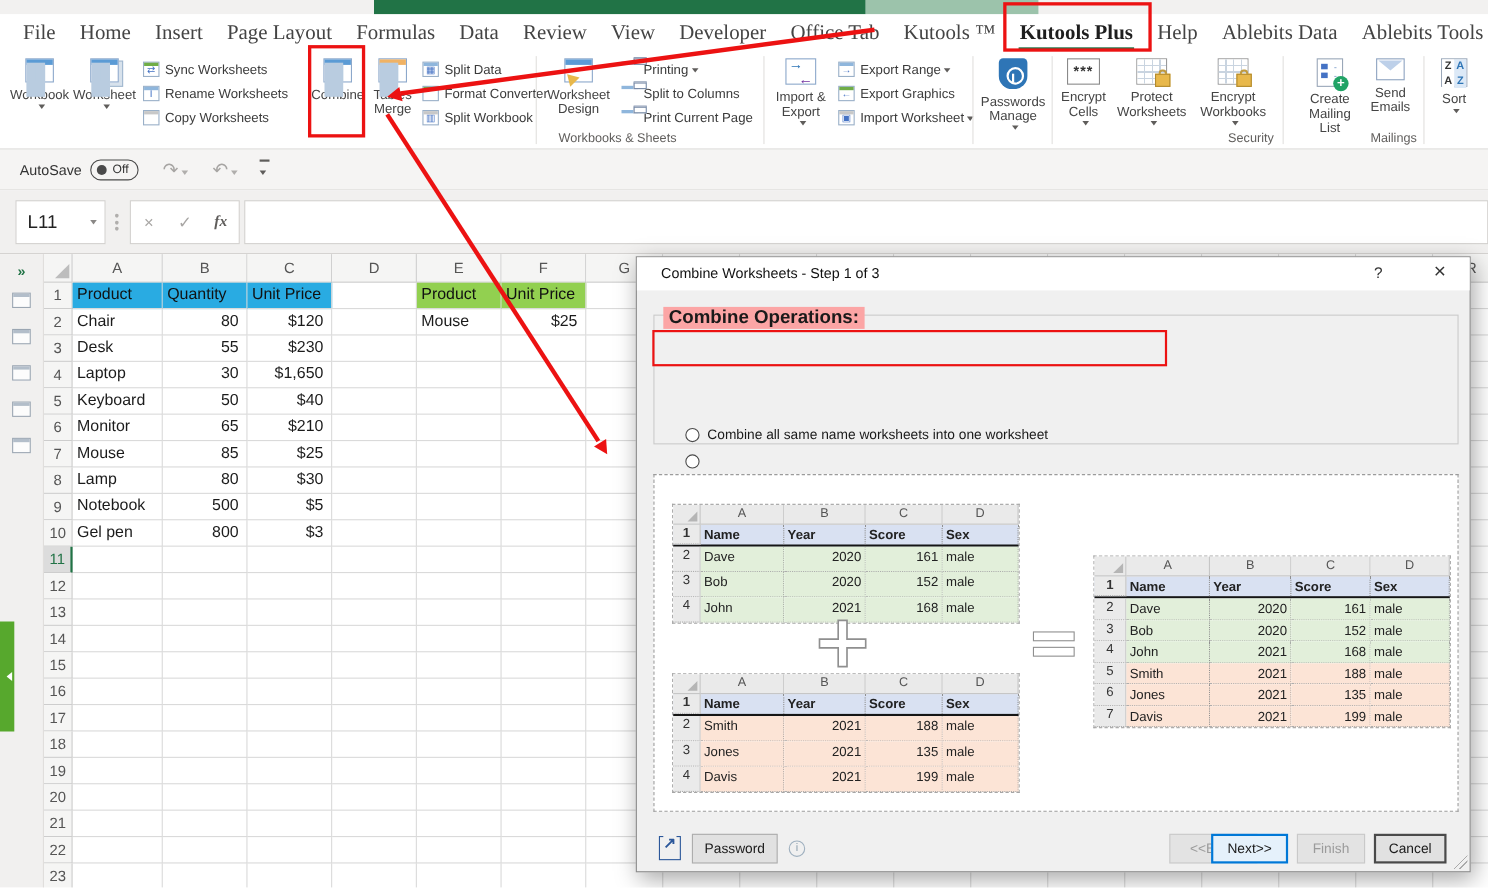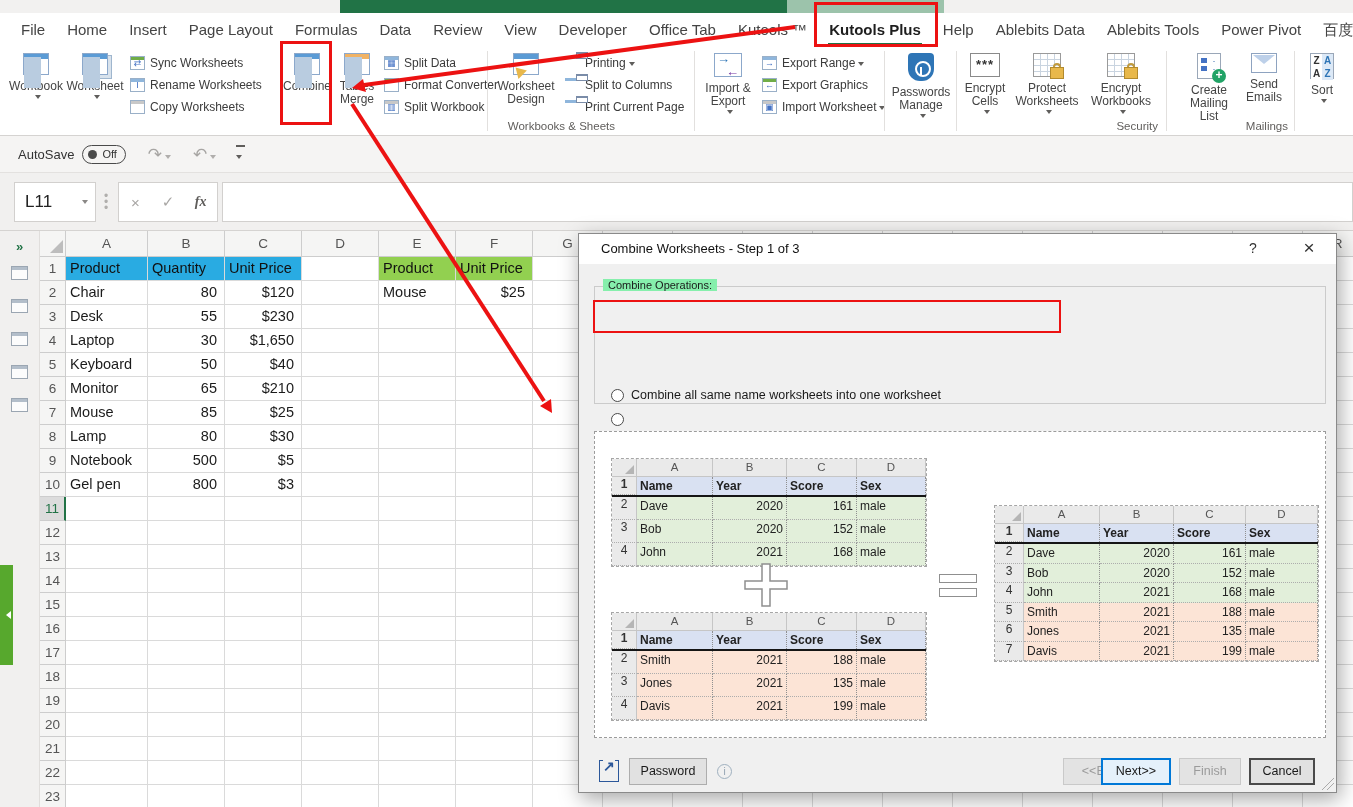--- a/index.html
+++ b/index.html
@@ -9,21 +9,21 @@
     font-family:"Liberation Sans", sans-serif; color:#333; background:#fff;
     -webkit-font-smoothing:antialiased;
   }
   
   .title-strip { position:absolute; top:0; left:0; width:1353px; height:13px; background:#F2F1F0; }
   .title-strip .dark  { position:absolute; left:340px; top:0; width:447px; height:13px; background:#21734B; background:#217346; }
   .title-strip .light { position:absolute; left:787px; top:0; width:157px; height:13px; background:#9CC3AB; }
   
   .tabs-row { position:absolute; top:13px; left:0; width:1353px; height:34px; background:#fff; display:flex; align-items:stretch; padding-left:10px; }
   .tabs-row [data-repeat] { display:flex; }
-  .tab { padding:0 11px; font-size:15px; color:#444; line-height:33px; white-space:nowrap; }
+  .tab { padding:0 11px; font-size:19px; color:#444; line-height:33px; white-space:nowrap;font-family:Liberation Serif, serif; }
   .tab.active { color:#1e1e1e; font-weight:bold; position:relative; }
   .tab.active .underline { position:absolute; left:10px; right:10px; bottom:1px; height:3px; background:#217346; }
   .tab.active .red-frame { position:absolute; left:-4px; right:-6px; top:-11px; bottom:0px; border:3px solid #EC1212; z-index:60; }
   
   .ribbon { position:absolute; top:47px; left:0; width:1353px; height:89px; background:#fff; border-bottom:1px solid #D5D3D1; }
   .rb-divider { position:absolute; top:4px; height:80px; width:1px; background:#E2E0DE; }
   .group-label { position:absolute; top:73px; height:14px; font-size:11.5px; color:#605E5C; text-align:right; }
   .big-btn { position:absolute; top:3px; height:78px; display:flex; flex-direction:column; align-items:center; font-size:12px; color:#444; text-align:center; line-height:13px; cursor:default; }
   .big-btn .ic { margin-top:3px; margin-bottom:5px; }
   .sm-stack { position:absolute; top:5px; }
@@ -109,25 +109,25 @@
   .cb,.cc,.cf { text-align:right; padding-right:7px; }
   .srow:first-of-type .ca, .srow:first-of-type .cb, .srow:first-of-type .cc { background:#29ABE2; text-align:left; color:#111; }
   .srow:first-of-type .ce, .srow:first-of-type .cf { background:#92D050; text-align:left; color:#111; }
   
   .dialog { position:absolute; left:578px; top:233px; width:759px; height:560px; background:#F0F0F0; border:1px solid #8A8A8A; box-shadow:3px 6px 20px rgba(0,0,0,.35); z-index:30; font-size:12.5px; color:#1a1a1a; }
   .dtitle { position:absolute; top:0; left:0; right:0; height:30px; background:#fff; }
   .dtitle .txt { position:absolute; left:22px; top:7px; font-size:13px; color:#111; }
   .dtitle .help { position:absolute; right:72px; top:6px; font-size:14px; color:#333; width:22px; text-align:center; }
   .dtitle .close { position:absolute; right:14px; top:3px; font-size:19px; color:#333; width:26px; text-align:center; }
   .gbox { position:absolute; left:15px; top:52px; width:732px; height:118px; border:1px solid #CBCBCB; }
-  .gbox .glabel { position:absolute; left:8px; top:-8px; background:#86efac; padding:0 5px; font-size:11px; }
+  .gbox .glabel { position:absolute; left:8px; top:-8px; background:#fca5a5; padding:0 5px; font-size:17px;font-weight:bold; }
   .opt { position:absolute; left:16px; display:flex; align-items:center; height:18px; }
   .radio { width:13px; height:13px; border:1px solid #4a4a4a; border-radius:50%; margin-right:7px; position:relative; background:#fff; flex:none; }
   .radio.sel::after { content:""; position:absolute; left:3px; top:3px; width:5px; height:5px; background:#222; border-radius:50%; }
-  .opt-rest { position:absolute; left:16px; top:96px;text-align:right; }
+  .opt-rest { position:absolute; left:28px; top:96px;text-align:right; }
   .opt-rest .ropt { display:flex; align-items:center; height:24px; }
   .ropt .radio { margin-right:7px; }
   .red-opt-box { position:absolute; left:14px; top:66px; width:468px; height:33px; border:2.5px solid #EC1212; z-index:5; }
   .preview { position:absolute; left:15px; top:197px; width:732px; height:307px; background:#fff; border:1px dashed #9B9B9B; }
   .pt { position:absolute; border:1px dashed #A6A6A6; background:#fff; font-size:12px; color:#222; }
   .pletters, .phdr, .prow { display:grid; }
   .t1 .pletters, .t1 .phdr, .t1 .prow, .t2 .pletters, .t2 .phdr, .t2 .prow { grid-template-columns:25px 76px 74px 70px 69px; }
   .tr .pletters, .tr .phdr, .tr .prow { grid-template-columns:29px 76px 74px 72px 72px; }
   .pletters { height:18px; }
   .phdr { height:20px; background:#D9E1F2; font-weight:bold; border-bottom:2px solid #151515; }

